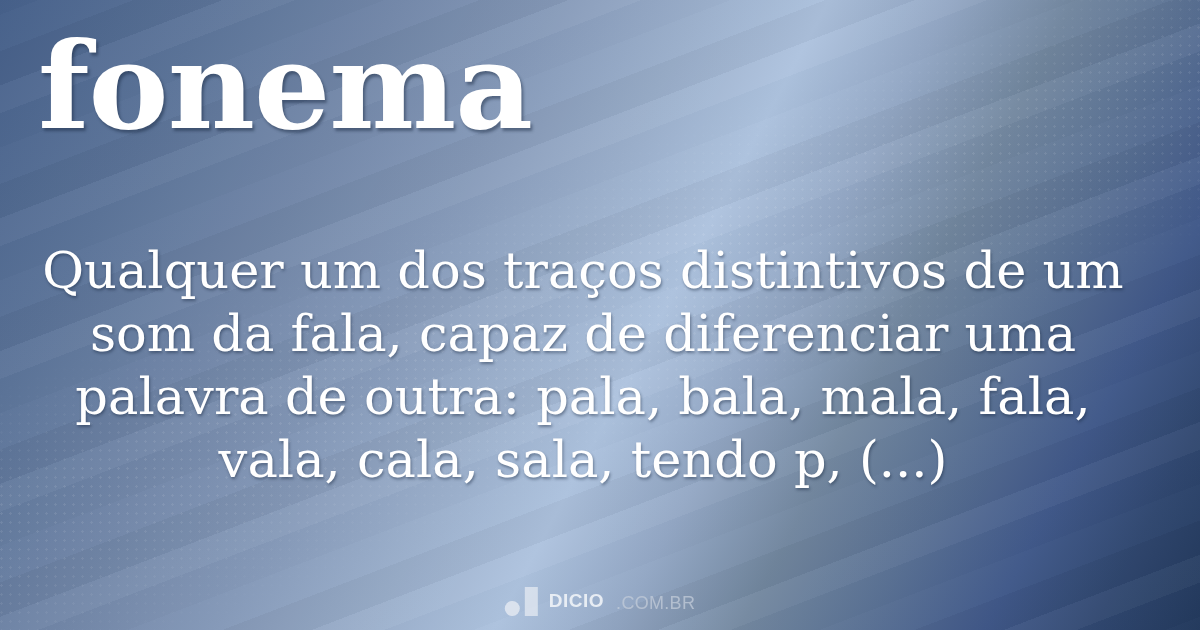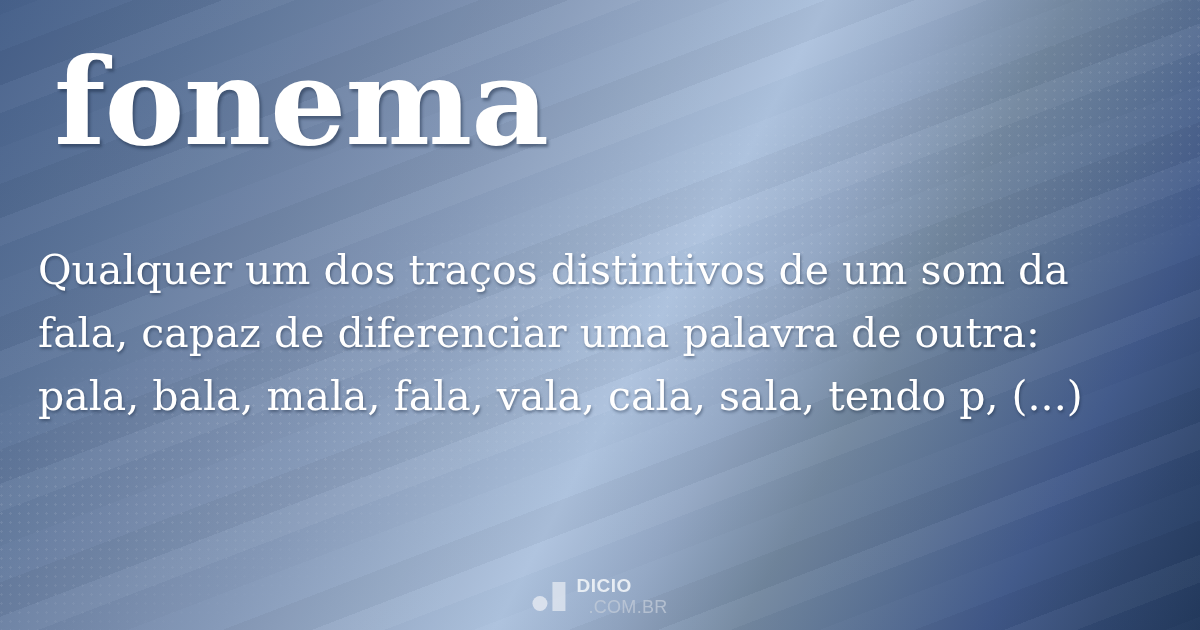--- a/index.html
+++ b/index.html
@@ -71,44 +71,45 @@
   .content {
     position: absolute;
     inset: 0;
     z-index: 3;
   }
 
   .word-title {
     position: absolute;
     left: 38px;
     top: 26px;
-    margin: 16px;
+    margin: 0;
     font-family: "DejaVu Serif", serif;
     font-weight: 700;
     font-size: 120px;
     line-height: 1.0;
     letter-spacing: -1px;
     color: #ffffff;
     text-shadow: 2px 3px 3px rgba(20,35,60,0.45);
     white-space: nowrap;
     text-align: right;
   }
 
   .definition {
     position: absolute;
     left: 38px;
     top: 239px;
     width: 1090px;
     margin: 0;
     font-family: "DejaVu Serif", serif;
     font-weight: 400;
-    font-size: 41px;
+    font-size: 51px;
     line-height: 63px;
     color: #ffffff;
     text-shadow: 1px 2px 3px rgba(20,35,60,0.45);
+    text-align: center;
   }
 
   .brand {
     position: absolute;
     left: 50%;
     bottom: 14px;
     transform: translateX(-50%);
     display: flex;
     align-items: center;
     gap: 11px;
@@ -130,21 +131,21 @@
   }
   .brand-bar {
     width: 13px;
     height: 29px;
     background: #e6ebf2;
     opacity: 0.80;
   }
 
   .brand-text {
     display: flex;
-    flex-direction: column;
+    flex-direction: row;
     line-height: 1;
     font-family: "Liberation Sans", sans-serif;
   }
   .brand-name {
     font-size: 19px;
     font-weight: 700;
     letter-spacing: 0.5px;
     color: #eef2f7;
   }
   .brand-tld {

